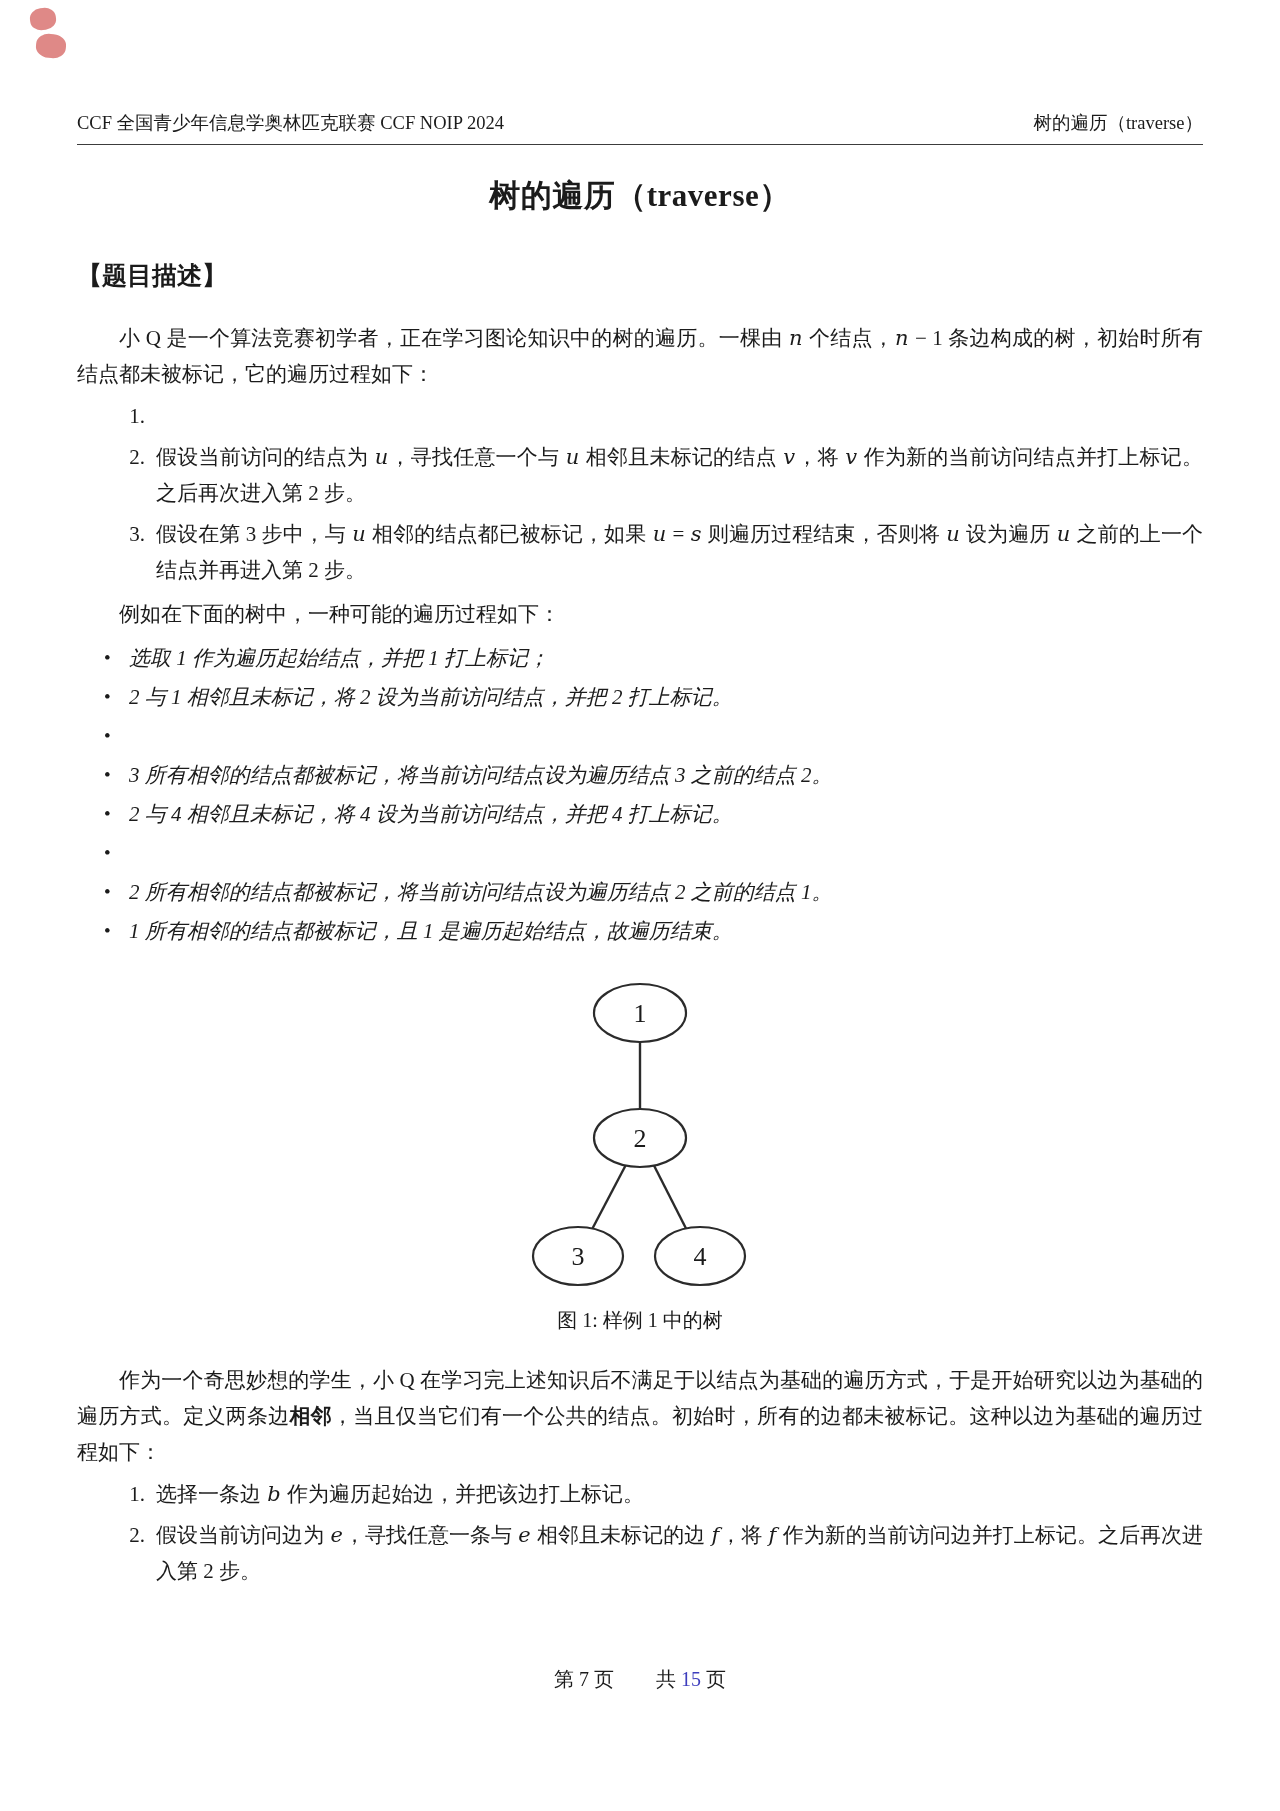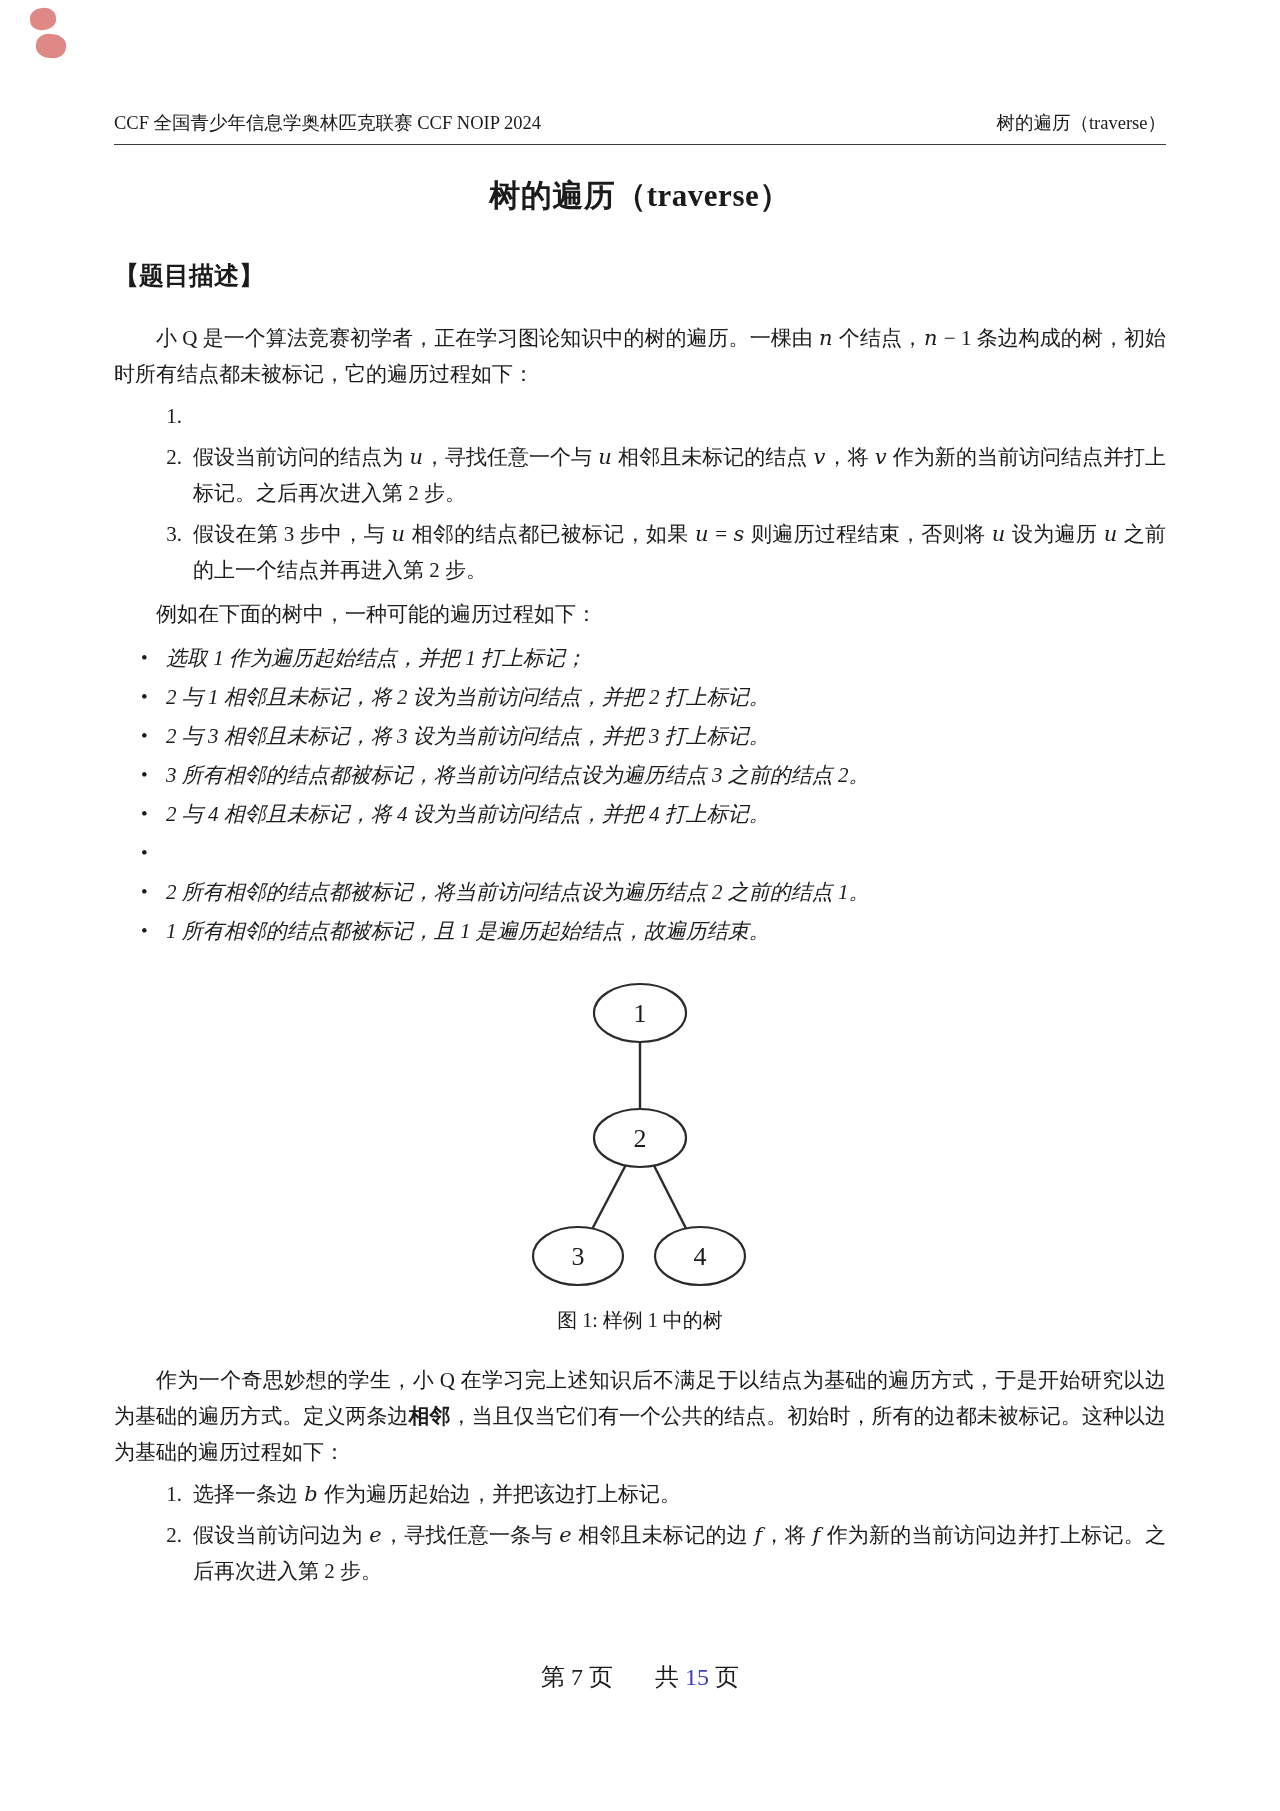--- a/index.html
+++ b/index.html
@@ -6,21 +6,21 @@
   body {
     width:1280px; height:1811px;
     background:#ffffff;
     font-family:"Liberation Serif","DejDejaVu Serif",serif;
     color:#1b1b1b;
     position:relative;
     overflow:hidden;
   }
   .page {
     position:absolute; inset:0;
-    padding:0 114px;
+    padding:0 77px;
     box-sizing:border-box;
     font-family:"Liberation Serif","DejaVu Serif",serif;
   }
   
   .hdr {
     display:flex; justify-content:space-between; align-items:flex-end;
     padding-top:110px; padding-bottom:9px;
     border-bottom:1.6px solid #3c3c3c;
     font-size:18.5px;
   }
@@ -59,21 +59,21 @@
   ul.bullets .btxt { margin-left:12px; text-align:justify;font-style:italic; }
   .mvar { font-style:italic; font-family:"DejaVu Serif",serif; padding:0 1px; }
   .bold { font-weight:bold; }
   
   .fig { margin-top:24px; text-align:center; }
   .fig svg { display:block; margin:0 auto; }
   .fig-caption { font-size:20px; margin-top:14px; text-align:center; }
   
   .ftr {
     position:absolute; bottom:118px; left:0; width:100%;
-    text-align:center; font-size:24px;
+    text-align:center; font-size:20px;
     font-family:"Liberation Serif","DejaVu Serif",serif;
   }
   .ftr .pg { margin-right:42px; }
   
   .red-mark { position:absolute; top:6px; left:28px; width:46px; height:58px; }
   .red-mark i {
     display:block; position:absolute;
     background:rgba(196,40,36,0.55); border-radius:45%;
   }
   .red-mark i:nth-child(1){ left:2px; top:2px; width:26px; height:22px; transform:rotate(-8deg); }
@@ -120,21 +120,20 @@
     <li>
         <span class="blt">•</span>
         <span class="btxt">选取 1 作为遍历起始结点，并把 1 打上标记；</span>
       </li>
     <li>
         <span class="blt">•</span>
         <span class="btxt">2 与 1 相邻且未标记，将 2 设为当前访问结点，并把 2 打上标记。</span>
       </li>
     <li>
         <span class="blt">•</span>
-        <span class="btxt">2 与 3 相邻且未标记，将 3 设为当前访问结点，并把 3 打上标记。</span>
       </li>
     <li>
         <span class="blt">•</span>
         <span class="btxt">3 所有相邻的结点都被标记，将当前访问结点设为遍历结点 3 之前的结点 2。</span>
       </li>
     <li>
         <span class="blt">•</span>
         <span class="btxt">2 与 4 相邻且未标记，将 4 设为当前访问结点，并把 4 打上标记。</span>
       </li>
     <li>

